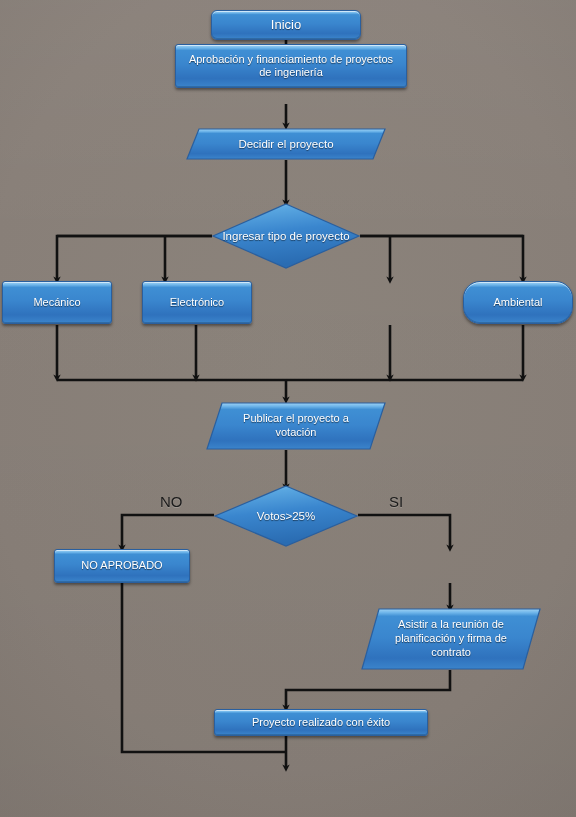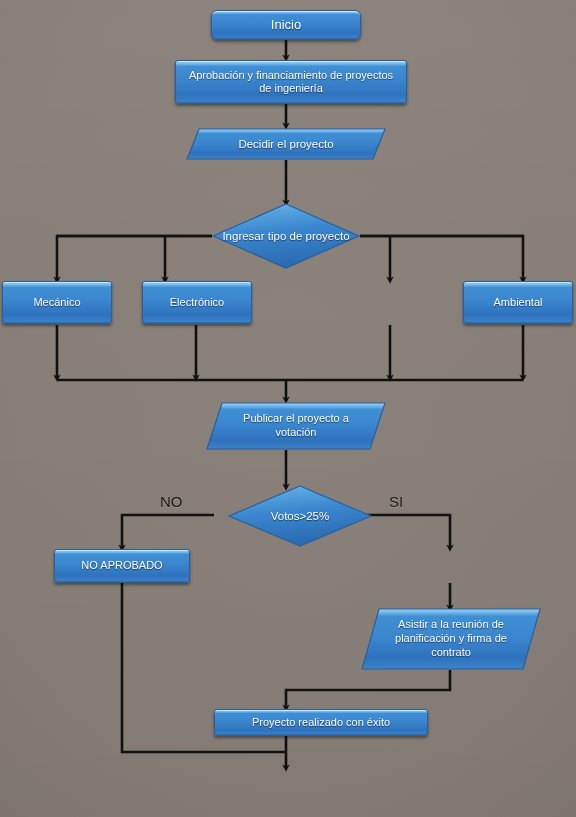--- a/index.html
+++ b/index.html
@@ -167,21 +167,21 @@
       <path d="M286,736 L286,768" marker-end="url(#arw)"></path>
 
       <path d="M122,583 L122,752 L286,752"></path>
     </g>
   </svg>
 
   <div class="node rect t13" style="left:211px; top:10px; width:150px; height:30px; border-radius:6px;">
     <span>Inicio</span>
   </div>
 
-  <div class="node rect t11" style="left:175px; top:60px; width:232px; height:44px; padding:16px 8px;">
+  <div class="node rect t11" style="left:175px; top:44px; width:232px; height:44px; padding:16px 8px;">
     <span>Aprobación y financiamiento de proyectos de ingeniería</span>
   </div>
 
   <div class="para" style="left:186px; top:128px; width:200px; height:32px;">
     <svg width="200" height="32" viewBox="0 0 200 32">
       <defs>
         <linearGradient id="gPara1" x1="0" y1="0" x2="0" y2="1">
           <stop offset="0%" stop-color="#9fd2f4"></stop>
           <stop offset="8%" stop-color="#6fb6ea"></stop>
           <stop offset="15%" stop-color="#3f8fd4"></stop>
@@ -212,42 +212,42 @@
 
   <div class="node rect t11" style="left:2px; top:281px; width:110px; height:43px;">
     <span>Mecánico</span>
   </div>
 
   <div class="node rect t11" style="left:142px; top:281px; width:110px; height:43px;">
     <span>Electrónico</span>
   </div>
 
 
-  <div class="node rect t11" style="left:463px; top:281px; width:110px; height:43px;">
+  <div class="node rect t11" style="left:463px; top:281px; width:110px; height:43px;border-radius:17px;">
     <span>Ambiental</span>
   </div>
 
   <div class="para" style="left:206px; top:402px; width:180px; height:48px;">
     <svg width="180" height="48" viewBox="0 0 180 48">
       <defs>
         <linearGradient id="gPara2" x1="0" y1="0" x2="0" y2="1">
           <stop offset="0%" stop-color="#9fd2f4"></stop>
           <stop offset="7%" stop-color="#6fb6ea"></stop>
           <stop offset="14%" stop-color="#3f8fd4"></stop>
           <stop offset="48%" stop-color="#3a86ce"></stop>
           <stop offset="82%" stop-color="#2f72bd"></stop>
           <stop offset="100%" stop-color="#3b84cb"></stop>
         </linearGradient>
       </defs>
       <polygon points="16,1 179,1 164,47 1,47" fill="url(#gPara2)" stroke="#2a5f9e" stroke-width="1.2"></polygon>
     </svg>
     <div class="plabel t11" style="padding:0 18px;">Publicar el proyecto a votación</div>
   </div>
 
-  <div class="diamond" style="left:228px; top:485px; width:144px; height:62px;">
+  <div class="diamond" style="left:214px; top:485px; width:144px; height:62px;">
     <svg width="144" height="62" viewBox="0 0 144 62">
       <defs>
         <linearGradient id="gDia2" x1="0" y1="0" x2="0.25" y2="1">
           <stop offset="0%" stop-color="#8cc8f1"></stop>
           <stop offset="18%" stop-color="#59a6e0"></stop>
           <stop offset="50%" stop-color="#3a86ce"></stop>
           <stop offset="100%" stop-color="#2a6cb2"></stop>
         </linearGradient>
       </defs>
       <polygon points="72,1 143,31 72,61 1,31" fill="url(#gDia2)" stroke="#2a5f9e" stroke-width="1.2"></polygon>

